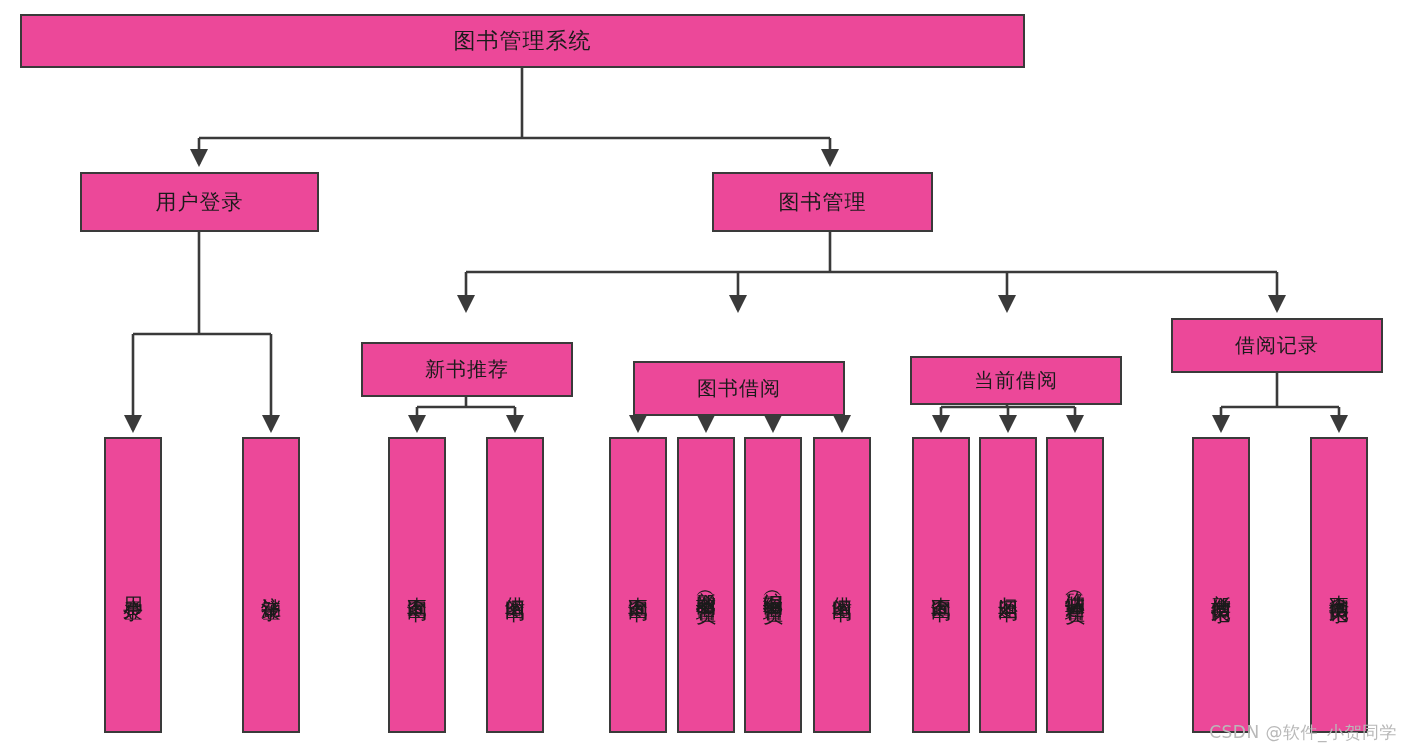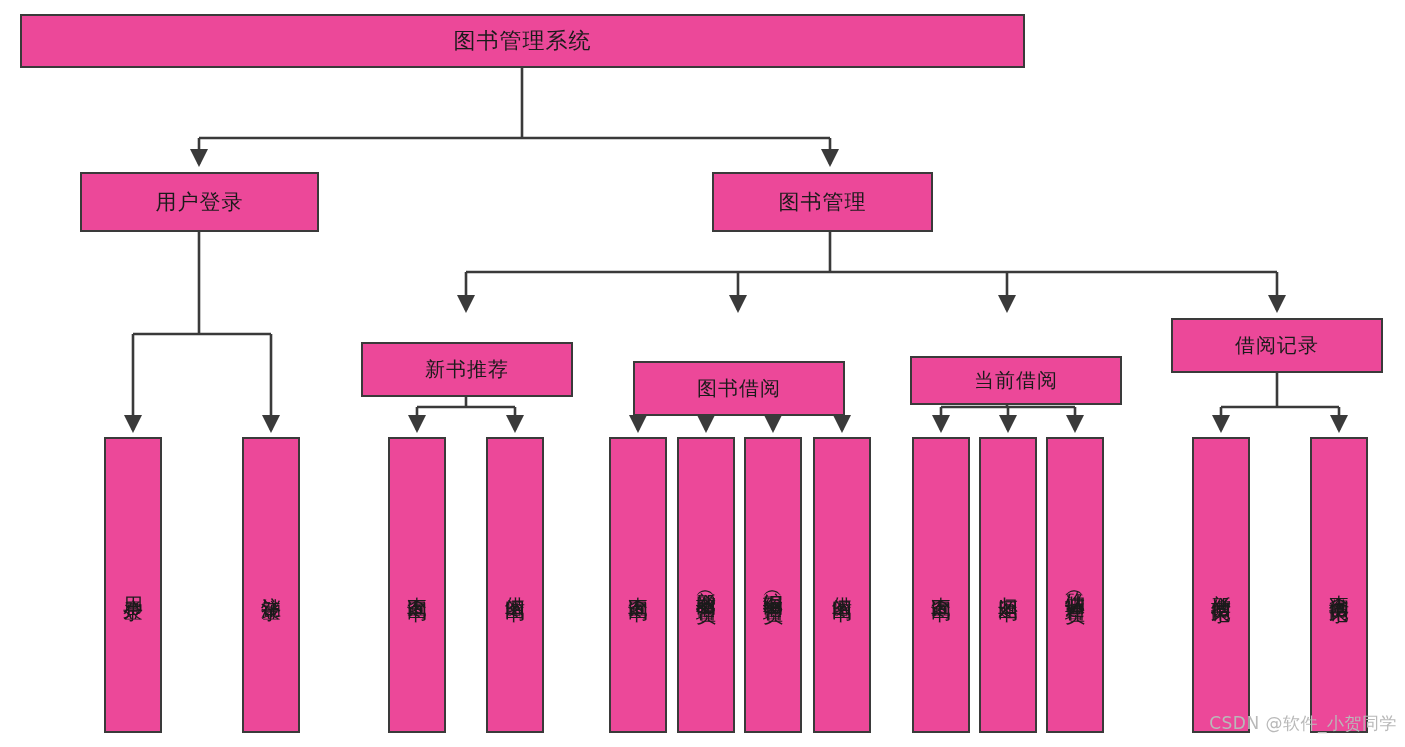--- a/index.html
+++ b/index.html
@@ -60,21 +60,21 @@
     white-space: nowrap;
     display: block;
   }
   .htext {
     white-space: nowrap;
     letter-spacing: 1px;
   }
   #watermark {
     position: absolute;
     right: 8px;
-    bottom: 12px;
+    bottom: 3px;
     font-size: 17px;
     color: #b9b9b9;
     letter-spacing: 0.5px;
     white-space: nowrap;
     user-select: none;
   }
 </style>
 </head>
 <body>
 

